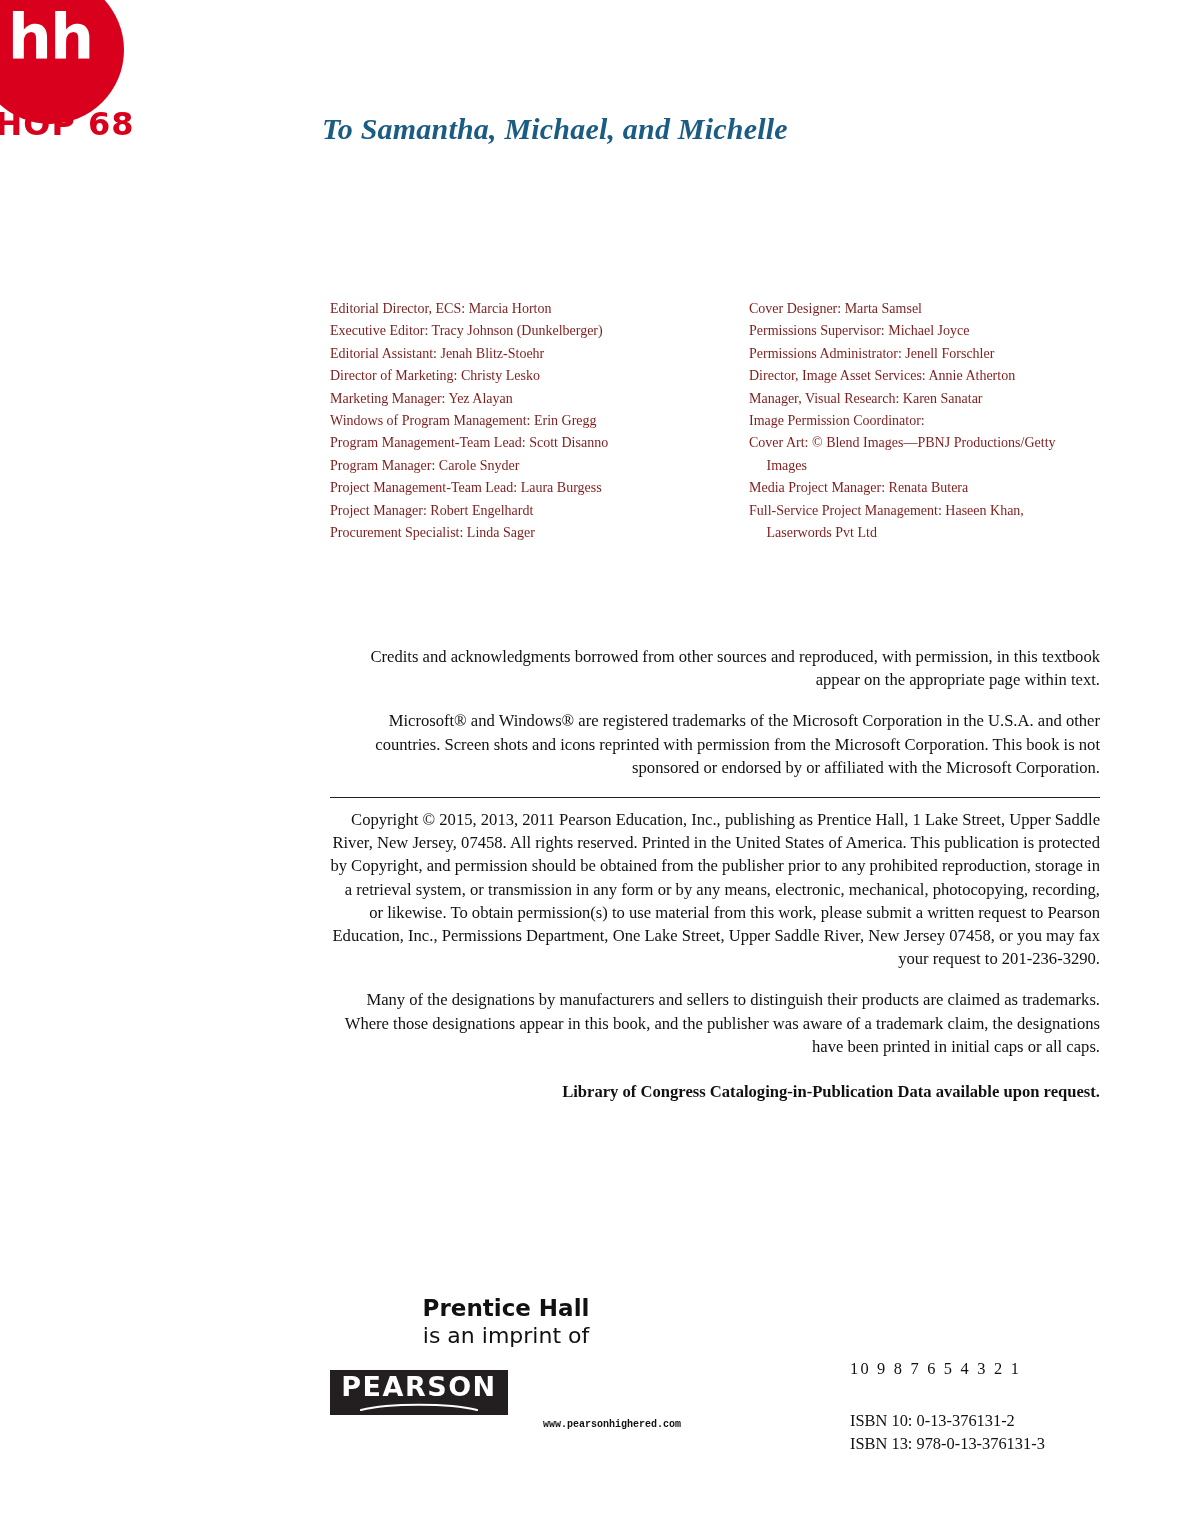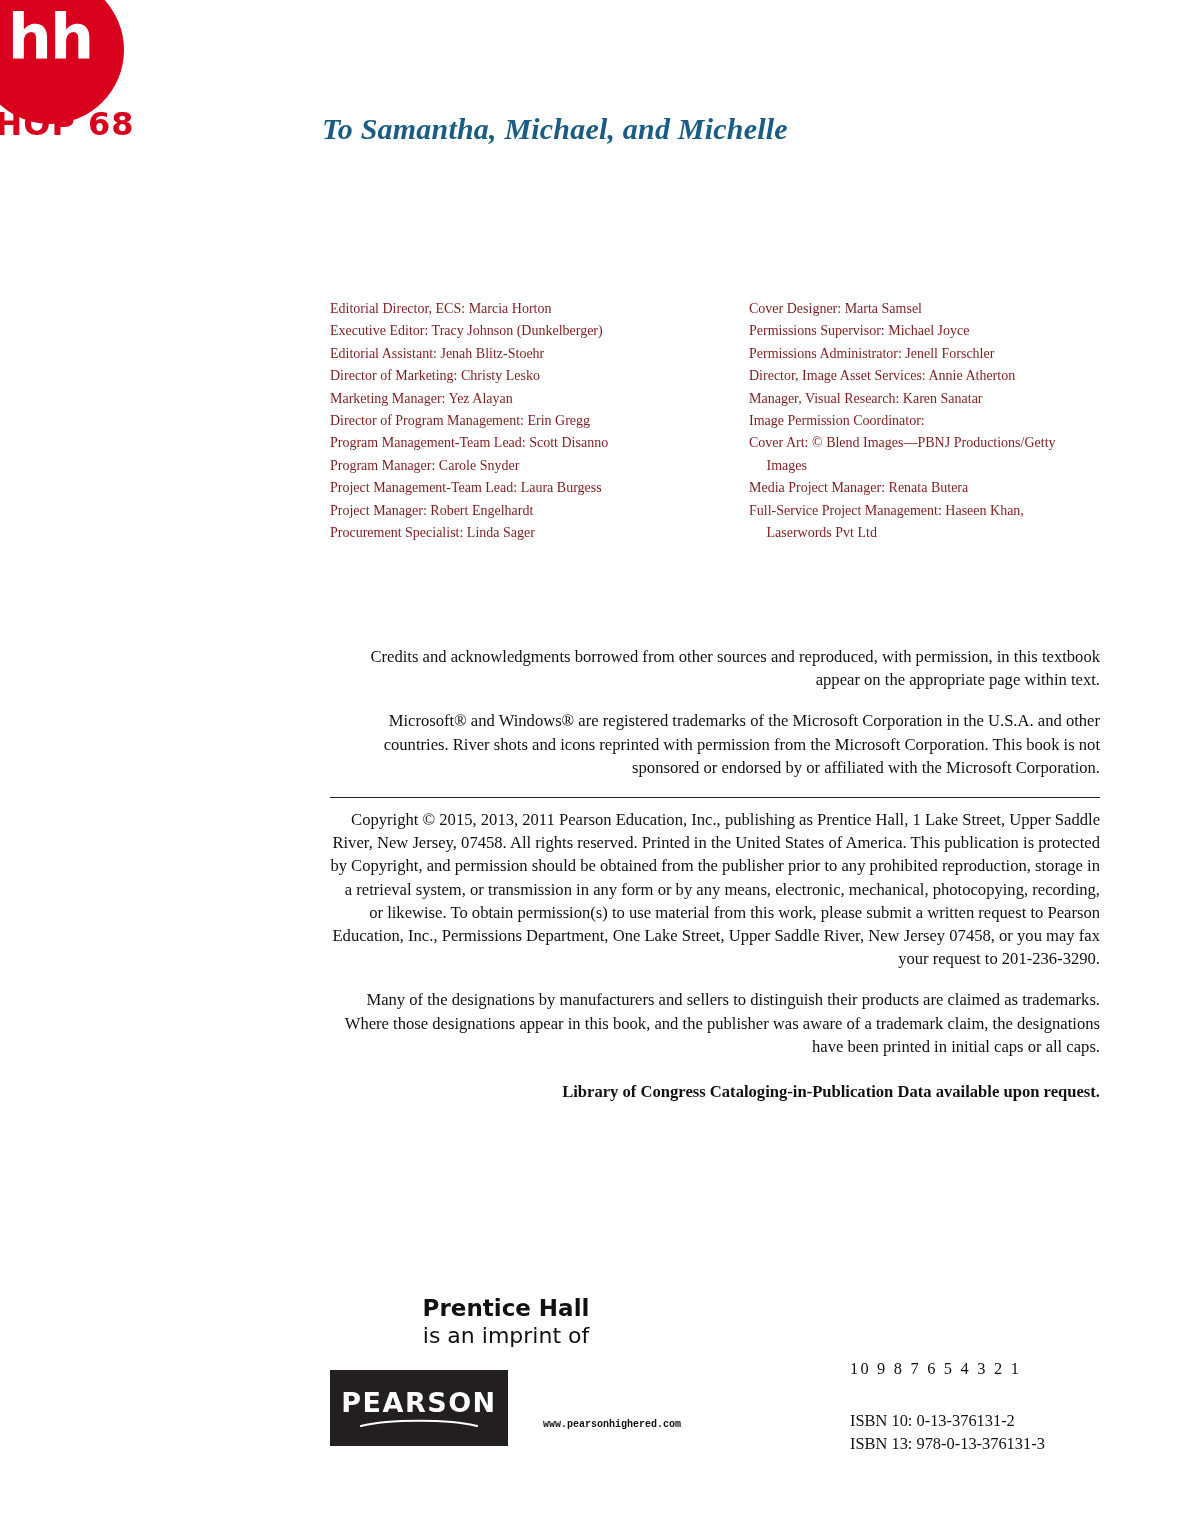--- a/index.html
+++ b/index.html
@@ -140,21 +140,21 @@
     line-height: 27px;
     color: #111;
     text-align: center;
     width: 352px;
   }
   .pearson-box {
     position: absolute;
     left: 0px;
     top: 75px;
     width: 178px;
-    height: 76px;
+    height: 45px;
     background: #231f20;
     display: flex;
     flex-direction: column;
     align-items: center;
     justify-content: center;
   }
   .pearson-word {
     font-family: "DejaVu Sans", sans-serif;
     font-weight: 700;
     font-size: 27px;
@@ -208,21 +208,21 @@
 
 <div class="dedication">To Samantha, Michael, and Michelle</div>
 
 <div class="credits">
   <div class="credits-col">
     <div class="credit-line">Editorial Director, ECS: Marcia Horton</div>
     <div class="credit-line">Executive Editor: Tracy Johnson (Dunkelberger)</div>
     <div class="credit-line">Editorial Assistant: Jenah Blitz-Stoehr</div>
     <div class="credit-line">Director of Marketing: Christy Lesko</div>
     <div class="credit-line">Marketing Manager: Yez Alayan</div>
-    <div class="credit-line">Director of Program Management: Erin Gregg</div>
+    <div class="credit-line">Windows of Program Management: Erin Gregg</div>
     <div class="credit-line">Program Management-Team Lead: Scott Disanno</div>
     <div class="credit-line">Program Manager: Carole Snyder</div>
     <div class="credit-line">Project Management-Team Lead: Laura Burgess</div>
     <div class="credit-line">Project Manager: Robert Engelhardt</div>
     <div class="credit-line">Procurement Specialist: Linda Sager</div>
   </div>
   <div class="credits-col">
     <div class="credit-line">Cover Designer: Marta Samsel</div>
     <div class="credit-line">Permissions Supervisor: Michael Joyce</div>
     <div class="credit-line">Permissions Administrator: Jenell Forschler</div>
@@ -232,21 +232,21 @@
     <div class="credit-line">Cover Art: © Blend Images—PBNJ Productions/Getty
      Images</div>
     <div class="credit-line">Media Project Manager: Renata Butera</div>
     <div class="credit-line">Full-Service Project Management: Haseen Khan,
      Laserwords Pvt Ltd</div>
   </div>
 </div>
 
 <div class="body-block">
   <p class="para">Credits and acknowledgments borrowed from other sources and reproduced, with permission, in this textbook appear on the appropriate page within text.</p>
-  <p class="para">Microsoft® and Windows® are registered trademarks of the Microsoft Corporation in the U.S.A. and other countries. River shots and icons reprinted with permission from the Microsoft Corporation. This book is not sponsored or endorsed by or affiliated with the Microsoft Corporation.</p>
+  <p class="para">Microsoft® and Windows® are registered trademarks of the Microsoft Corporation in the U.S.A. and other countries. Screen shots and icons reprinted with permission from the Microsoft Corporation. This book is not sponsored or endorsed by or affiliated with the Microsoft Corporation.</p>
   <hr class="rule">
   <p class="para">Copyright © 2015, 2013, 2011 Pearson Education, Inc., publishing as Prentice Hall, 1 Lake Street, Upper Saddle River, New Jersey, 07458. All rights reserved. Printed in the United States of America. This publication is protected by Copyright, and permission should be obtained from the publisher prior to any prohibited reproduction, storage in a retrieval system, or transmission in any form or by any means, electronic, mechanical, photocopying, recording, or likewise. To obtain permission(s) to use material from this work, please submit a written request to Pearson Education, Inc., Permissions Department, One Lake Street, Upper Saddle River, New Jersey 07458, or you may fax your request to 201-236-3290.</p>
   <p class="para">Many of the designations by manufacturers and sellers to distinguish their products are claimed as trademarks. Where those designations appear in this book, and the publisher was aware of a trademark claim, the designations have been printed in initial caps or all caps.</p>
   <p class="para bold">Library of Congress Cataloging-in-Publication Data available upon request.</p>
 </div>
 
 <div class="imprint">
   <div class="imprint-title">Prentice Hall</div>
   <div class="imprint-sub">is an imprint of</div>
   <div class="pearson-box">

